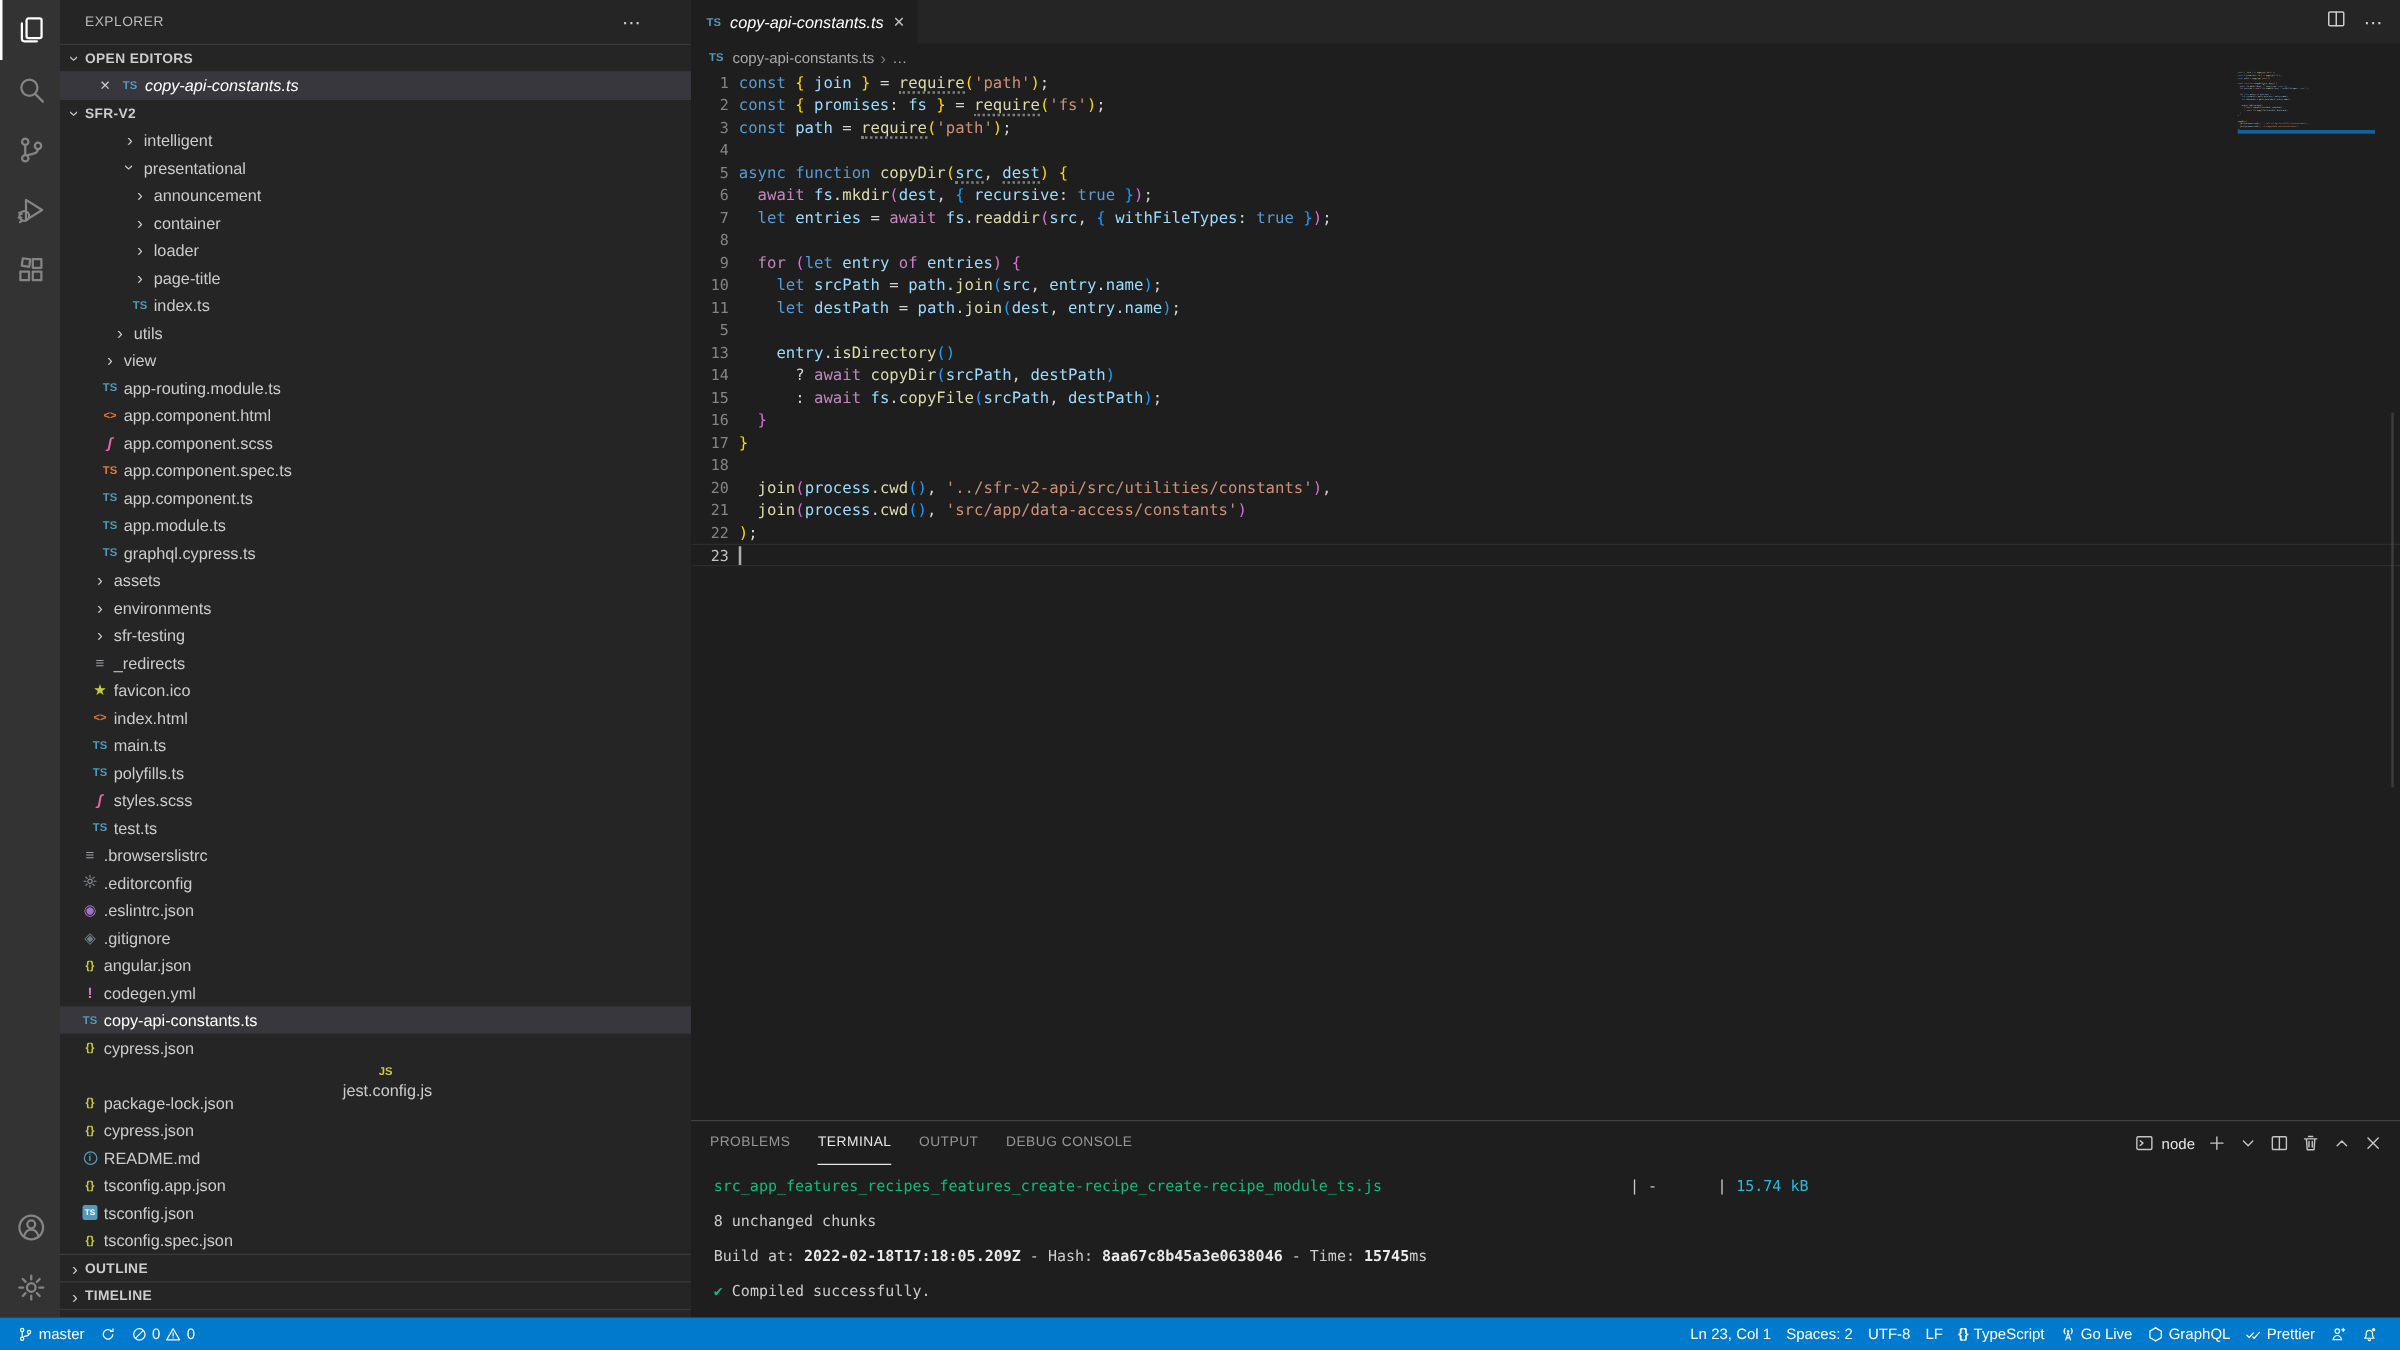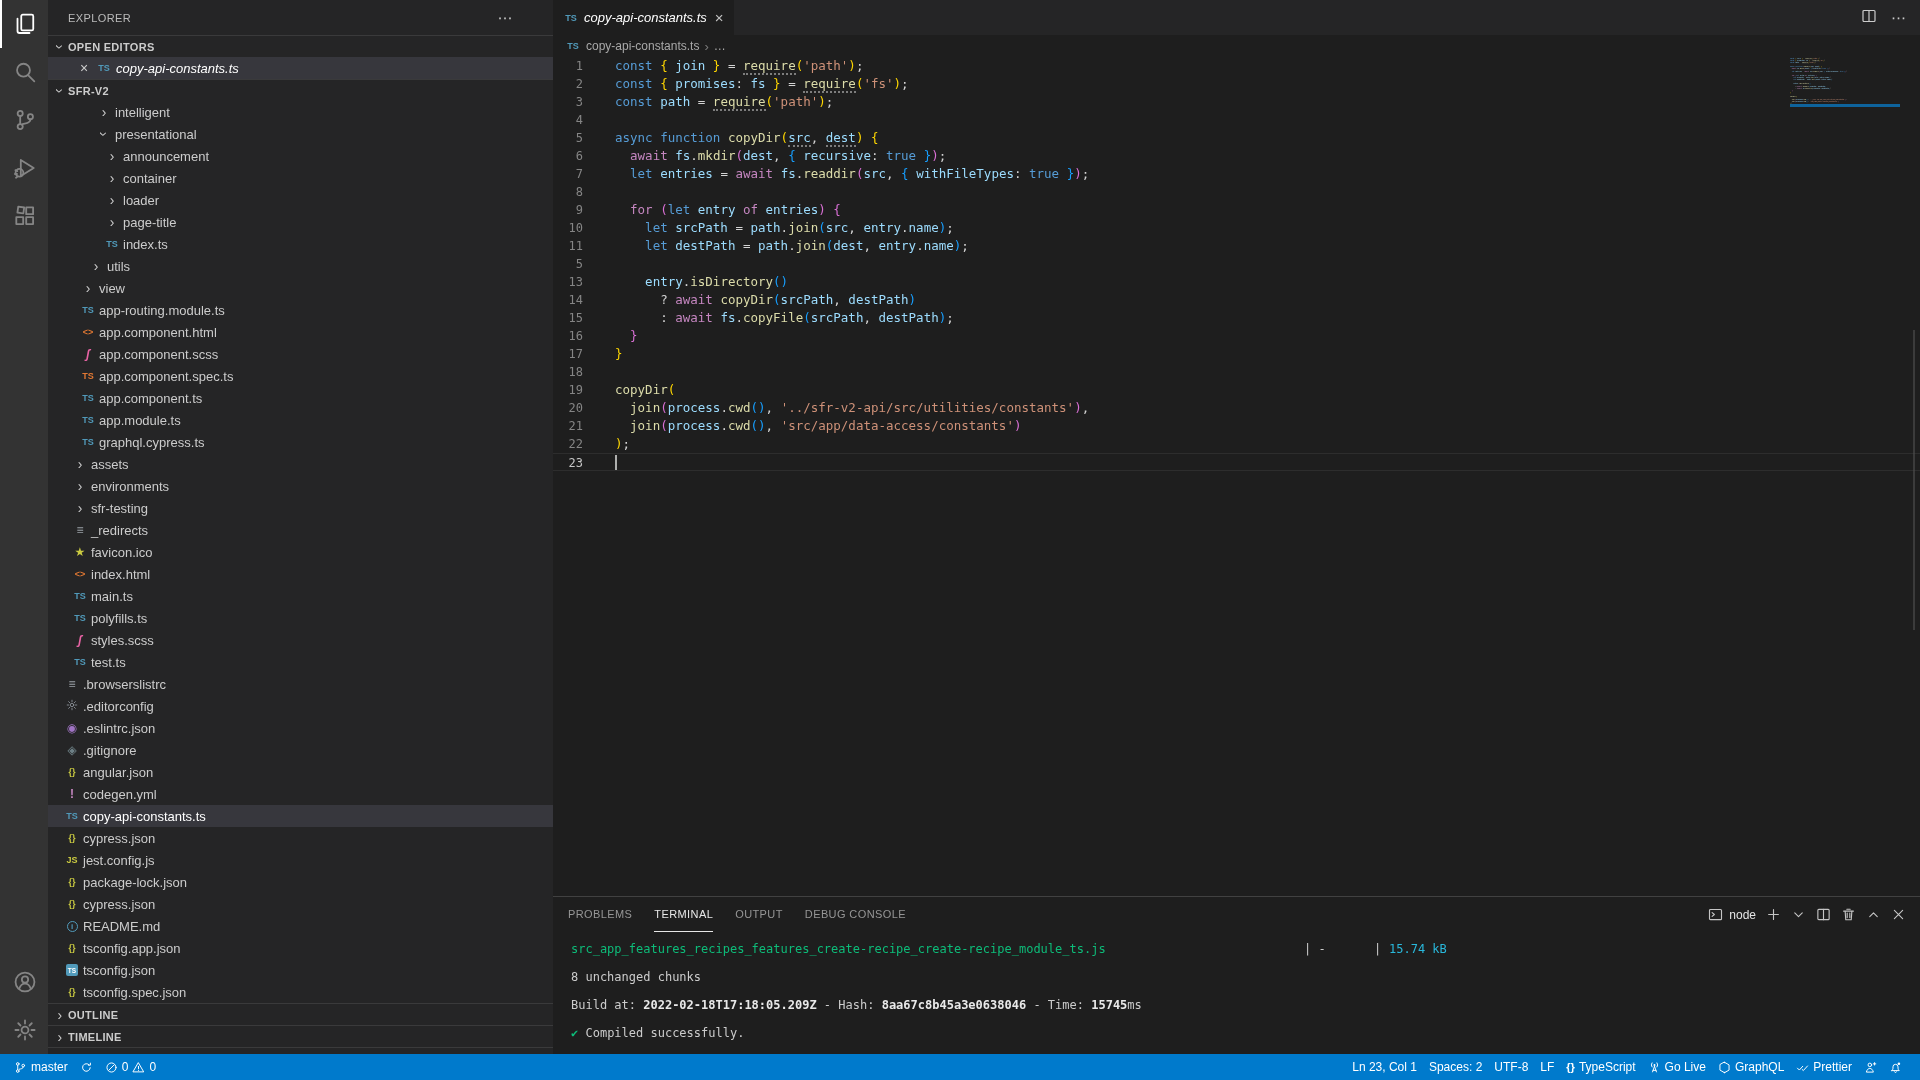--- a/index.html
+++ b/index.html
@@ -57,21 +57,21 @@
   .tab-actions svg { width:16px; height:16px; cursor:pointer; }
   .tab-actions .dots { font-size:15px; cursor:pointer; }
   #breadcrumb { height:22px; display:flex; align-items:center; font-size:12px; color:#a9a9a9;
     padding-left:12px; gap:5px; }
   #breadcrumb .fi { margin:0; }
   #breadcrumb .bc-sep { color:#7a7a7a; font-size:13px; }
   #code { position:absolute; top:57px; left:0; right:0; bottom:0; overflow:hidden;
     font-family:"DejaVu Sans Mono","Liberation Mono",monospace; font-size:12.5px; }
   .cl { height:18px; line-height:18px; white-space:pre; position:relative; }
   .cl .ln { display:inline-block; width:30px; text-align:right; color:#858585; font-size:12px; }
-  .cl .lc { margin-left:32px; }
+  .cl .lc { margin-left:8px; }
   .cl.cur { border-top:1px solid rgba(255,255,255,0.07); border-bottom:1px solid rgba(255,255,255,0.07); }
   .cl.cur .ln { color:#c6c6c6; }
   .caret { display:inline-block; width:2px; height:15px; background:#aeafad; vertical-align:middle; margin-top:-2px; }
   .tk-k{color:#569CD6} .tk-c{color:#C586C0} .tk-f{color:#DCDCAA} .tk-v{color:#9CDCFE}
   .tk-s{color:#CE9178} .tk-p{color:#D4D4D4} .tk-b1{color:#FFD700} .tk-b2{color:#DA70D6} .tk-b3{color:#179FFF}
   .tk-u{border-bottom:2px dotted #7d7d7d;}
   #minimap { position:absolute; top:0; right:14px; width:116px; height:120px; overflow:hidden; }
   #minimap-inner { transform:scale(0.12); transform-origin:0 0; width:900px; }
   #minimap-inner .cl .lc { margin-left:0; }
   #minimap-cursorline { position:absolute; left:0; top:47px; width:110px; height:3px; background:#0e639c; }
@@ -330,21 +330,21 @@
           <span class="label">codegen.yml</span>
         </div>
         <div class="row selected" style="padding-left: 16px;">
           <span class="fi" style="color: rgb(81, 154, 186);">TS</span>
           <span class="label">copy-api-constants.ts</span>
         </div>
         <div class="row" style="padding-left: 16px;">
           <span class="fi" style="color: rgb(203, 203, 65);">{}</span>
           <span class="label">cypress.json</span>
         </div>
-        <div class="row" style="padding-left: 16px;">
+        <div class="row" style="padding-left: 16px; flex-direction: column;">
           <span class="fi" style="color: rgb(203, 203, 65);">JS</span>
           <span class="label">jest.config.js</span>
         </div>
         <div class="row" style="padding-left: 16px;">
           <span class="fi" style="color: rgb(203, 203, 65);">{}</span>
           <span class="label">package-lock.json</span>
         </div>
         <div class="row" style="padding-left: 16px;">
           <span class="fi" style="color: rgb(203, 203, 65);">{}</span>
           <span class="label">cypress.json</span>
@@ -416,21 +416,20 @@
           <div class="cl"><span class="ln">9</span><span class="lc"><span class="tk-p">  </span><span class="tk-c">for</span><span class="tk-p"> </span><span class="tk-b2">(</span><span class="tk-k">let</span><span class="tk-p"> </span><span class="tk-v">entry</span><span class="tk-p"> </span><span class="tk-c">of</span><span class="tk-p"> </span><span class="tk-v">entries</span><span class="tk-b2">)</span><span class="tk-p"> </span><span class="tk-b2">{</span></span></div>
           <div class="cl"><span class="ln">10</span><span class="lc"><span class="tk-p">    </span><span class="tk-k">let</span><span class="tk-p"> </span><span class="tk-v">srcPath</span><span class="tk-p"> </span><span class="tk-p">=</span><span class="tk-p"> </span><span class="tk-v">path</span><span class="tk-p">.</span><span class="tk-f">join</span><span class="tk-b3">(</span><span class="tk-v">src</span><span class="tk-p">,</span><span class="tk-p"> </span><span class="tk-v">entry</span><span class="tk-p">.</span><span class="tk-v">name</span><span class="tk-b3">)</span><span class="tk-p">;</span></span></div>
           <div class="cl"><span class="ln">11</span><span class="lc"><span class="tk-p">    </span><span class="tk-k">let</span><span class="tk-p"> </span><span class="tk-v">destPath</span><span class="tk-p"> </span><span class="tk-p">=</span><span class="tk-p"> </span><span class="tk-v">path</span><span class="tk-p">.</span><span class="tk-f">join</span><span class="tk-b3">(</span><span class="tk-v">dest</span><span class="tk-p">,</span><span class="tk-p"> </span><span class="tk-v">entry</span><span class="tk-p">.</span><span class="tk-v">name</span><span class="tk-b3">)</span><span class="tk-p">;</span></span></div>
           <div class="cl"><span class="ln">5</span><span class="lc"></span></div>
           <div class="cl"><span class="ln">13</span><span class="lc"><span class="tk-p">    </span><span class="tk-v">entry</span><span class="tk-p">.</span><span class="tk-f">isDirectory</span><span class="tk-b3">(</span><span class="tk-b3">)</span></span></div>
           <div class="cl"><span class="ln">14</span><span class="lc"><span class="tk-p">      </span><span class="tk-p">?</span><span class="tk-p"> </span><span class="tk-c">await</span><span class="tk-p"> </span><span class="tk-f">copyDir</span><span class="tk-b3">(</span><span class="tk-v">srcPath</span><span class="tk-p">,</span><span class="tk-p"> </span><span class="tk-v">destPath</span><span class="tk-b3">)</span></span></div>
           <div class="cl"><span class="ln">15</span><span class="lc"><span class="tk-p">      </span><span class="tk-p">:</span><span class="tk-p"> </span><span class="tk-c">await</span><span class="tk-p"> </span><span class="tk-v">fs</span><span class="tk-p">.</span><span class="tk-f">copyFile</span><span class="tk-b3">(</span><span class="tk-v">srcPath</span><span class="tk-p">,</span><span class="tk-p"> </span><span class="tk-v">destPath</span><span class="tk-b3">)</span><span class="tk-p">;</span></span></div>
           <div class="cl"><span class="ln">16</span><span class="lc"><span class="tk-p">  </span><span class="tk-b2">}</span></span></div>
           <div class="cl"><span class="ln">17</span><span class="lc"><span class="tk-b1">}</span></span></div>
           <div class="cl"><span class="ln">18</span><span class="lc"></span></div>
-          <div class="cl"><span class="ln">19</span><span class="lc"><span class="tk-f">copyDir</span><span class="tk-b1">(</span></span></div>
           <div class="cl"><span class="ln">20</span><span class="lc"><span class="tk-p">  </span><span class="tk-f">join</span><span class="tk-b2">(</span><span class="tk-v">process</span><span class="tk-p">.</span><span class="tk-f">cwd</span><span class="tk-b3">(</span><span class="tk-b3">)</span><span class="tk-p">,</span><span class="tk-p"> </span><span class="tk-s">'../sfr-v2-api/src/utilities/constants'</span><span class="tk-b2">)</span><span class="tk-p">,</span></span></div>
           <div class="cl"><span class="ln">21</span><span class="lc"><span class="tk-p">  </span><span class="tk-f">join</span><span class="tk-b2">(</span><span class="tk-v">process</span><span class="tk-p">.</span><span class="tk-f">cwd</span><span class="tk-b3">(</span><span class="tk-b3">)</span><span class="tk-p">,</span><span class="tk-p"> </span><span class="tk-s">'src/app/data-access/constants'</span><span class="tk-b2">)</span></span></div>
           <div class="cl"><span class="ln">22</span><span class="lc"><span class="tk-b1">)</span><span class="tk-p">;</span></span></div>
           <div class="cl cur"><span class="ln">23</span><span class="lc"><span class="caret"></span></span></div>
         </div>
       <div id="minimap">
         <div id="minimap-inner">
             <div class="cl"><span class="lc"><span class="tk-k">const </span><span class="tk-b1">{</span><span class="tk-p"> </span><span class="tk-v">join</span><span class="tk-p"> </span><span class="tk-b1">}</span><span class="tk-p"> </span><span class="tk-p">=</span><span class="tk-p"> </span><span class="tk-f tk-u">require</span><span class="tk-b1">(</span><span class="tk-s">'path'</span><span class="tk-b1">)</span><span class="tk-p">;</span></span></div>
             <div class="cl"><span class="lc"><span class="tk-k">const </span><span class="tk-b1">{</span><span class="tk-p"> </span><span class="tk-v">promises</span><span class="tk-p">:</span><span class="tk-p"> </span><span class="tk-v">fs</span><span class="tk-p"> </span><span class="tk-b1">}</span><span class="tk-p"> </span><span class="tk-p">=</span><span class="tk-p"> </span><span class="tk-f tk-u">require</span><span class="tk-b1">(</span><span class="tk-s">'fs'</span><span class="tk-b1">)</span><span class="tk-p">;</span></span></div>
             <div class="cl"><span class="lc"><span class="tk-k">const </span><span class="tk-v">path</span><span class="tk-p"> </span><span class="tk-p">=</span><span class="tk-p"> </span><span class="tk-f tk-u">require</span><span class="tk-b1">(</span><span class="tk-s">'path'</span><span class="tk-b1">)</span><span class="tk-p">;</span></span></div>

